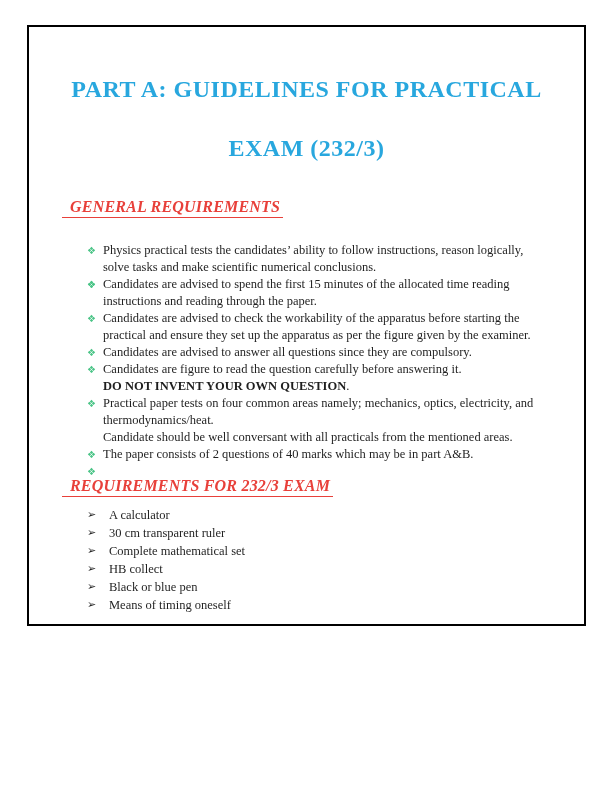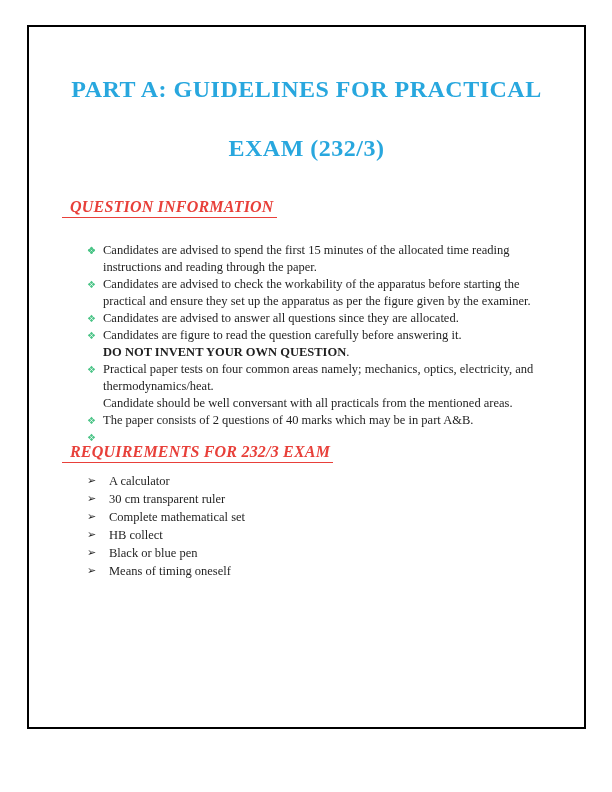--- a/index.html
+++ b/index.html
@@ -16,21 +16,21 @@
     position: relative;
     width: 612px;
     height: 792px;
     background: #ffffff;
   }
   .frame {
     position: absolute;
     left: 27px;
     top: 25px;
     width: 559px;
-    height: 704px;
+    height: 601px;
     border: 2px solid #000000;
     box-sizing: border-box;
     background: #ffffff;
   }
   .doc-title {
     margin: 50px 0 0 0;
     text-align: center;
     font-size: 24px;
     font-weight: bold;
     color: var(--title-color, #28a7de);
@@ -94,28 +94,28 @@
 <div class="page">
   <div class="frame">
 
     <h1 class="doc-title">
       <span class="title-line">PART A: GUIDELINES FOR PRACTICAL</span>
       <span class="title-line">EXAM (232/3)</span>
     </h1>
 
     <section>
       <h2 class="sec-heading">
-        <span class="underlined">QUESTION INFORMATION</span>
+        <span class="underlined">GENERAL REQUIREMENTS</span>
       </h2>
       <ul class="list diamond" id="list-0">
-          <li><span class="marker">❖</span></li>
+          <li><span class="marker">❖</span><span>Physics practical tests the candidates’ ability to follow instructions, reason logically, solve tasks and make scientific numerical conclusions.</span></li>
           <li><span class="marker">❖</span></li>
           <li><span class="marker">❖</span><span>Candidates are advised to spend the first 15 minutes of the allocated time reading instructions and reading through the paper.</span></li>
           <li><span class="marker">❖</span><span>Candidates are advised to check the workability of the apparatus before starting the practical and ensure they set up the apparatus as per the figure given by the examiner.</span></li>
-          <li><span class="marker">❖</span><span>Candidates are advised to answer all questions since they are allocated.</span></li>
+          <li><span class="marker">❖</span><span>Candidates are advised to answer all questions since they are compulsory.</span></li>
           <li><span class="marker">❖</span><span>Candidates are figure to read the question carefully before answering it.</span><br><span class="bold">DO NOT INVENT YOUR OWN QUESTION</span><span>.</span></li>
           <li><span class="marker">❖</span><span>Practical paper tests on four common areas namely; mechanics, optics, electricity, and thermodynamics/heat.</span><br><span>Candidate should be well conversant with all practicals from the mentioned areas.</span></li>
           <li><span class="marker">❖</span><span>The paper consists of 2 questions of 40 marks which may be in part A&amp;B.</span></li>
           <li><span class="marker">❖</span></li>
         </ul>
     </section>
 
     <section>
       <h2 class="sec-heading second">
         <span class="underlined">REQUIREMENTS FOR 232/3 EXAM</span>

